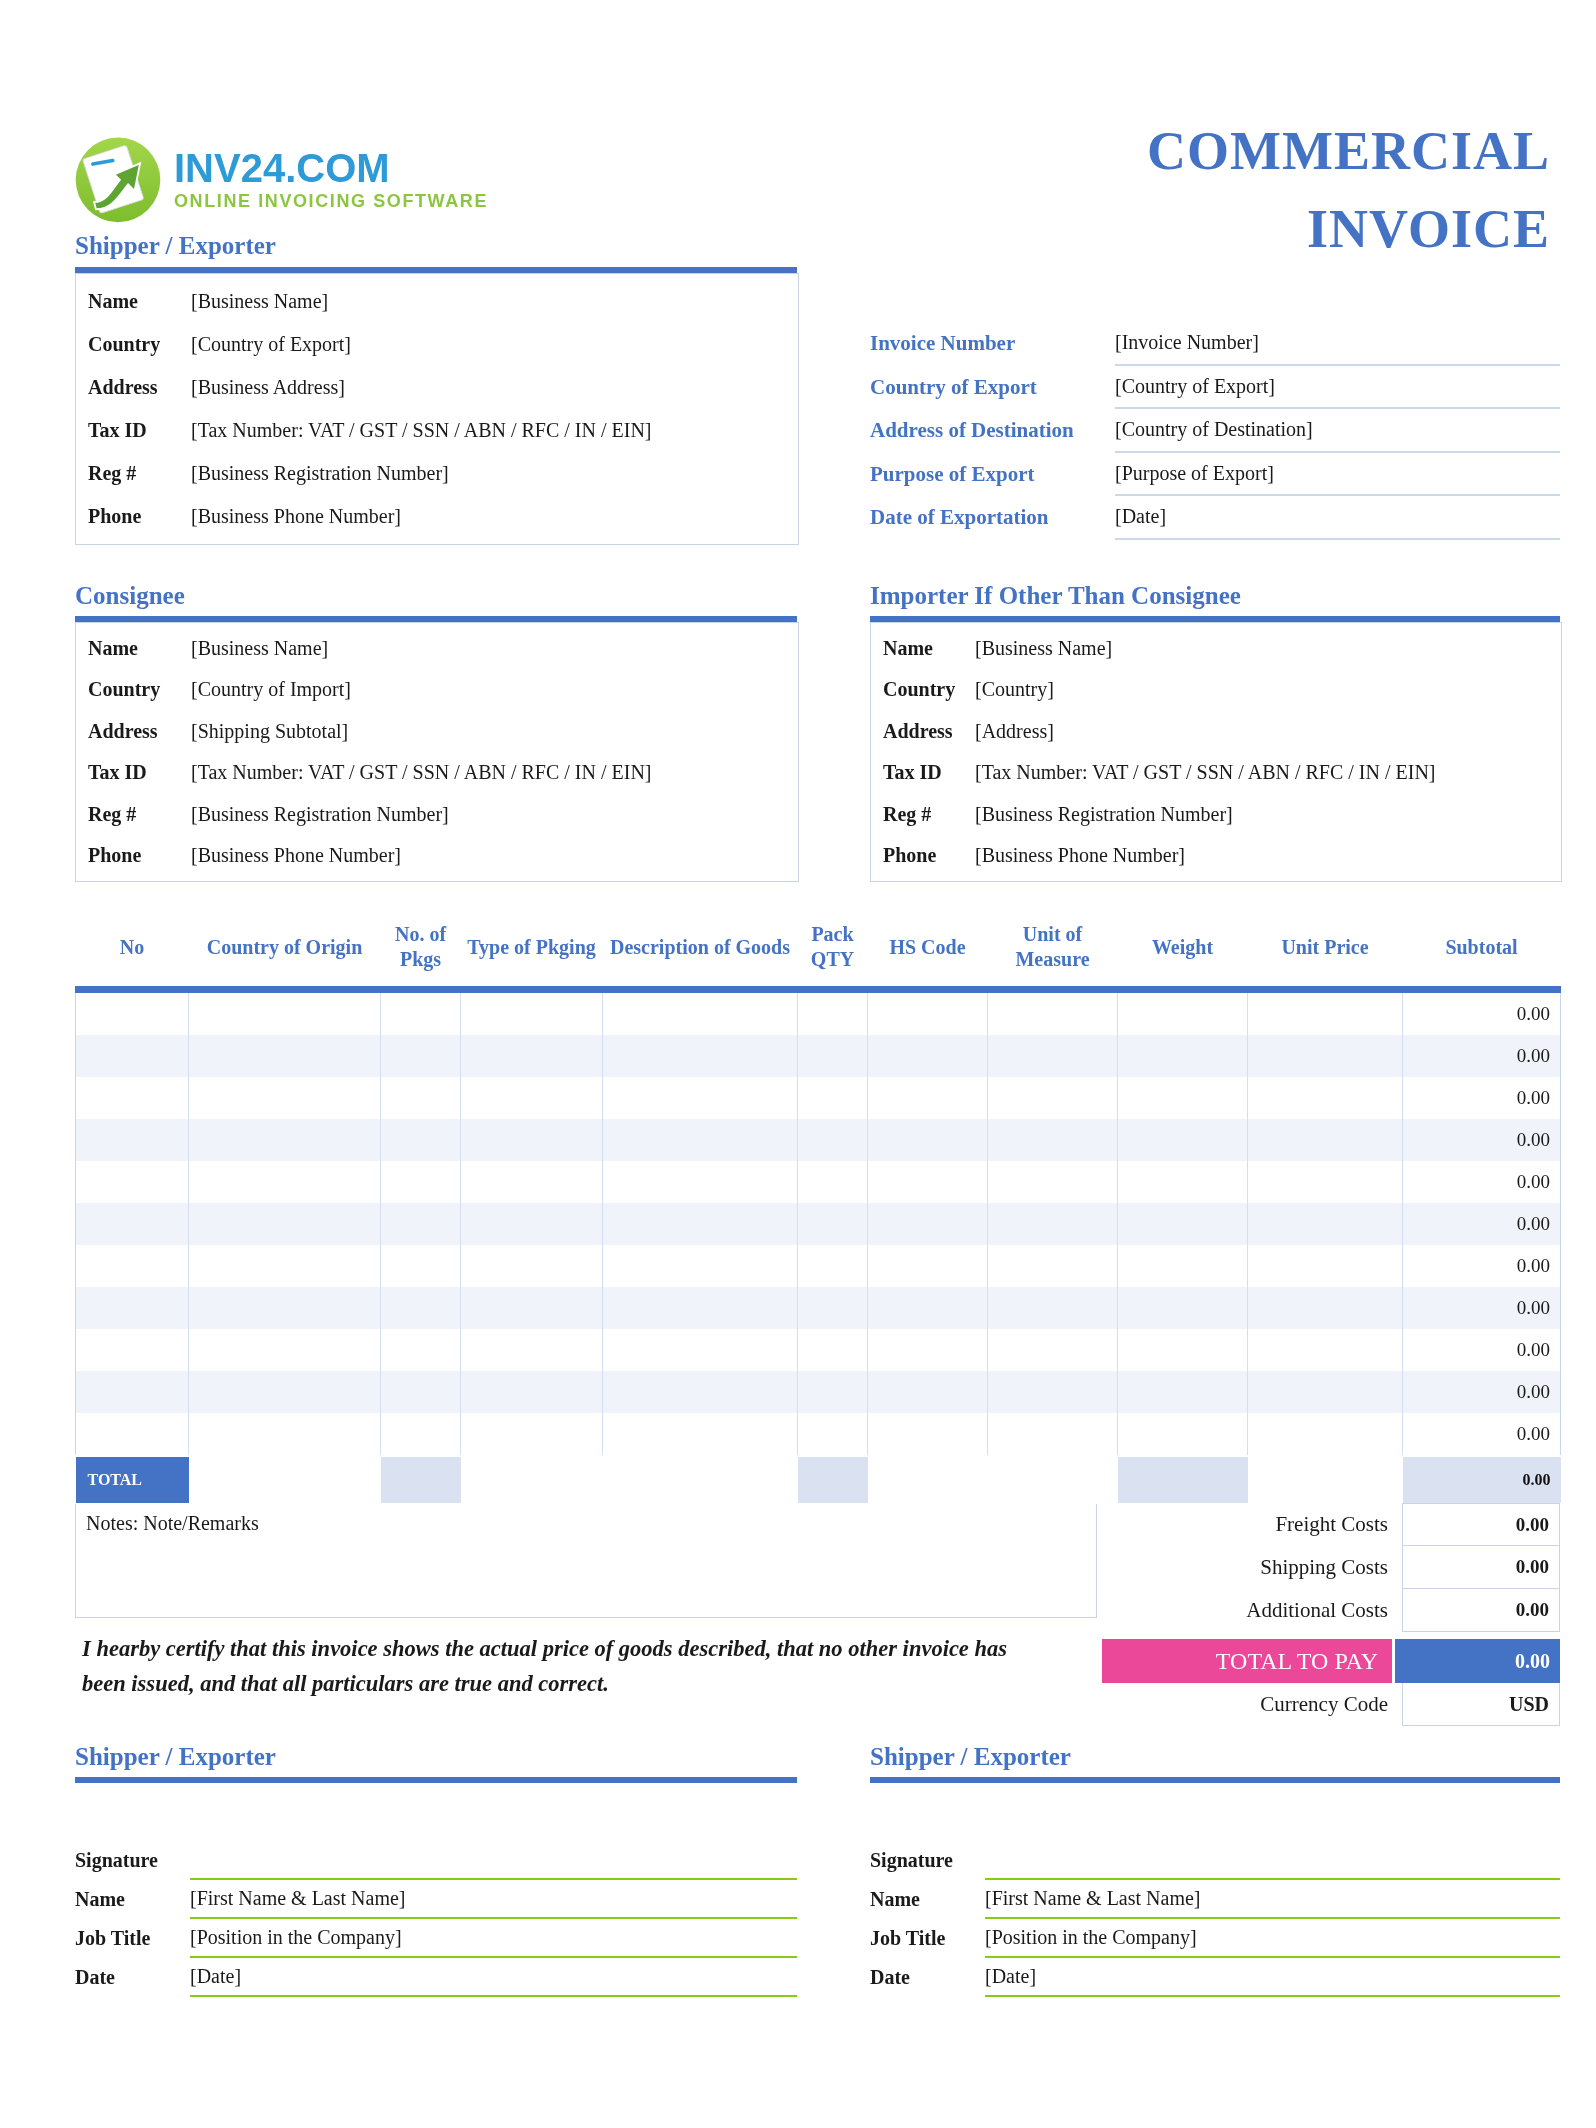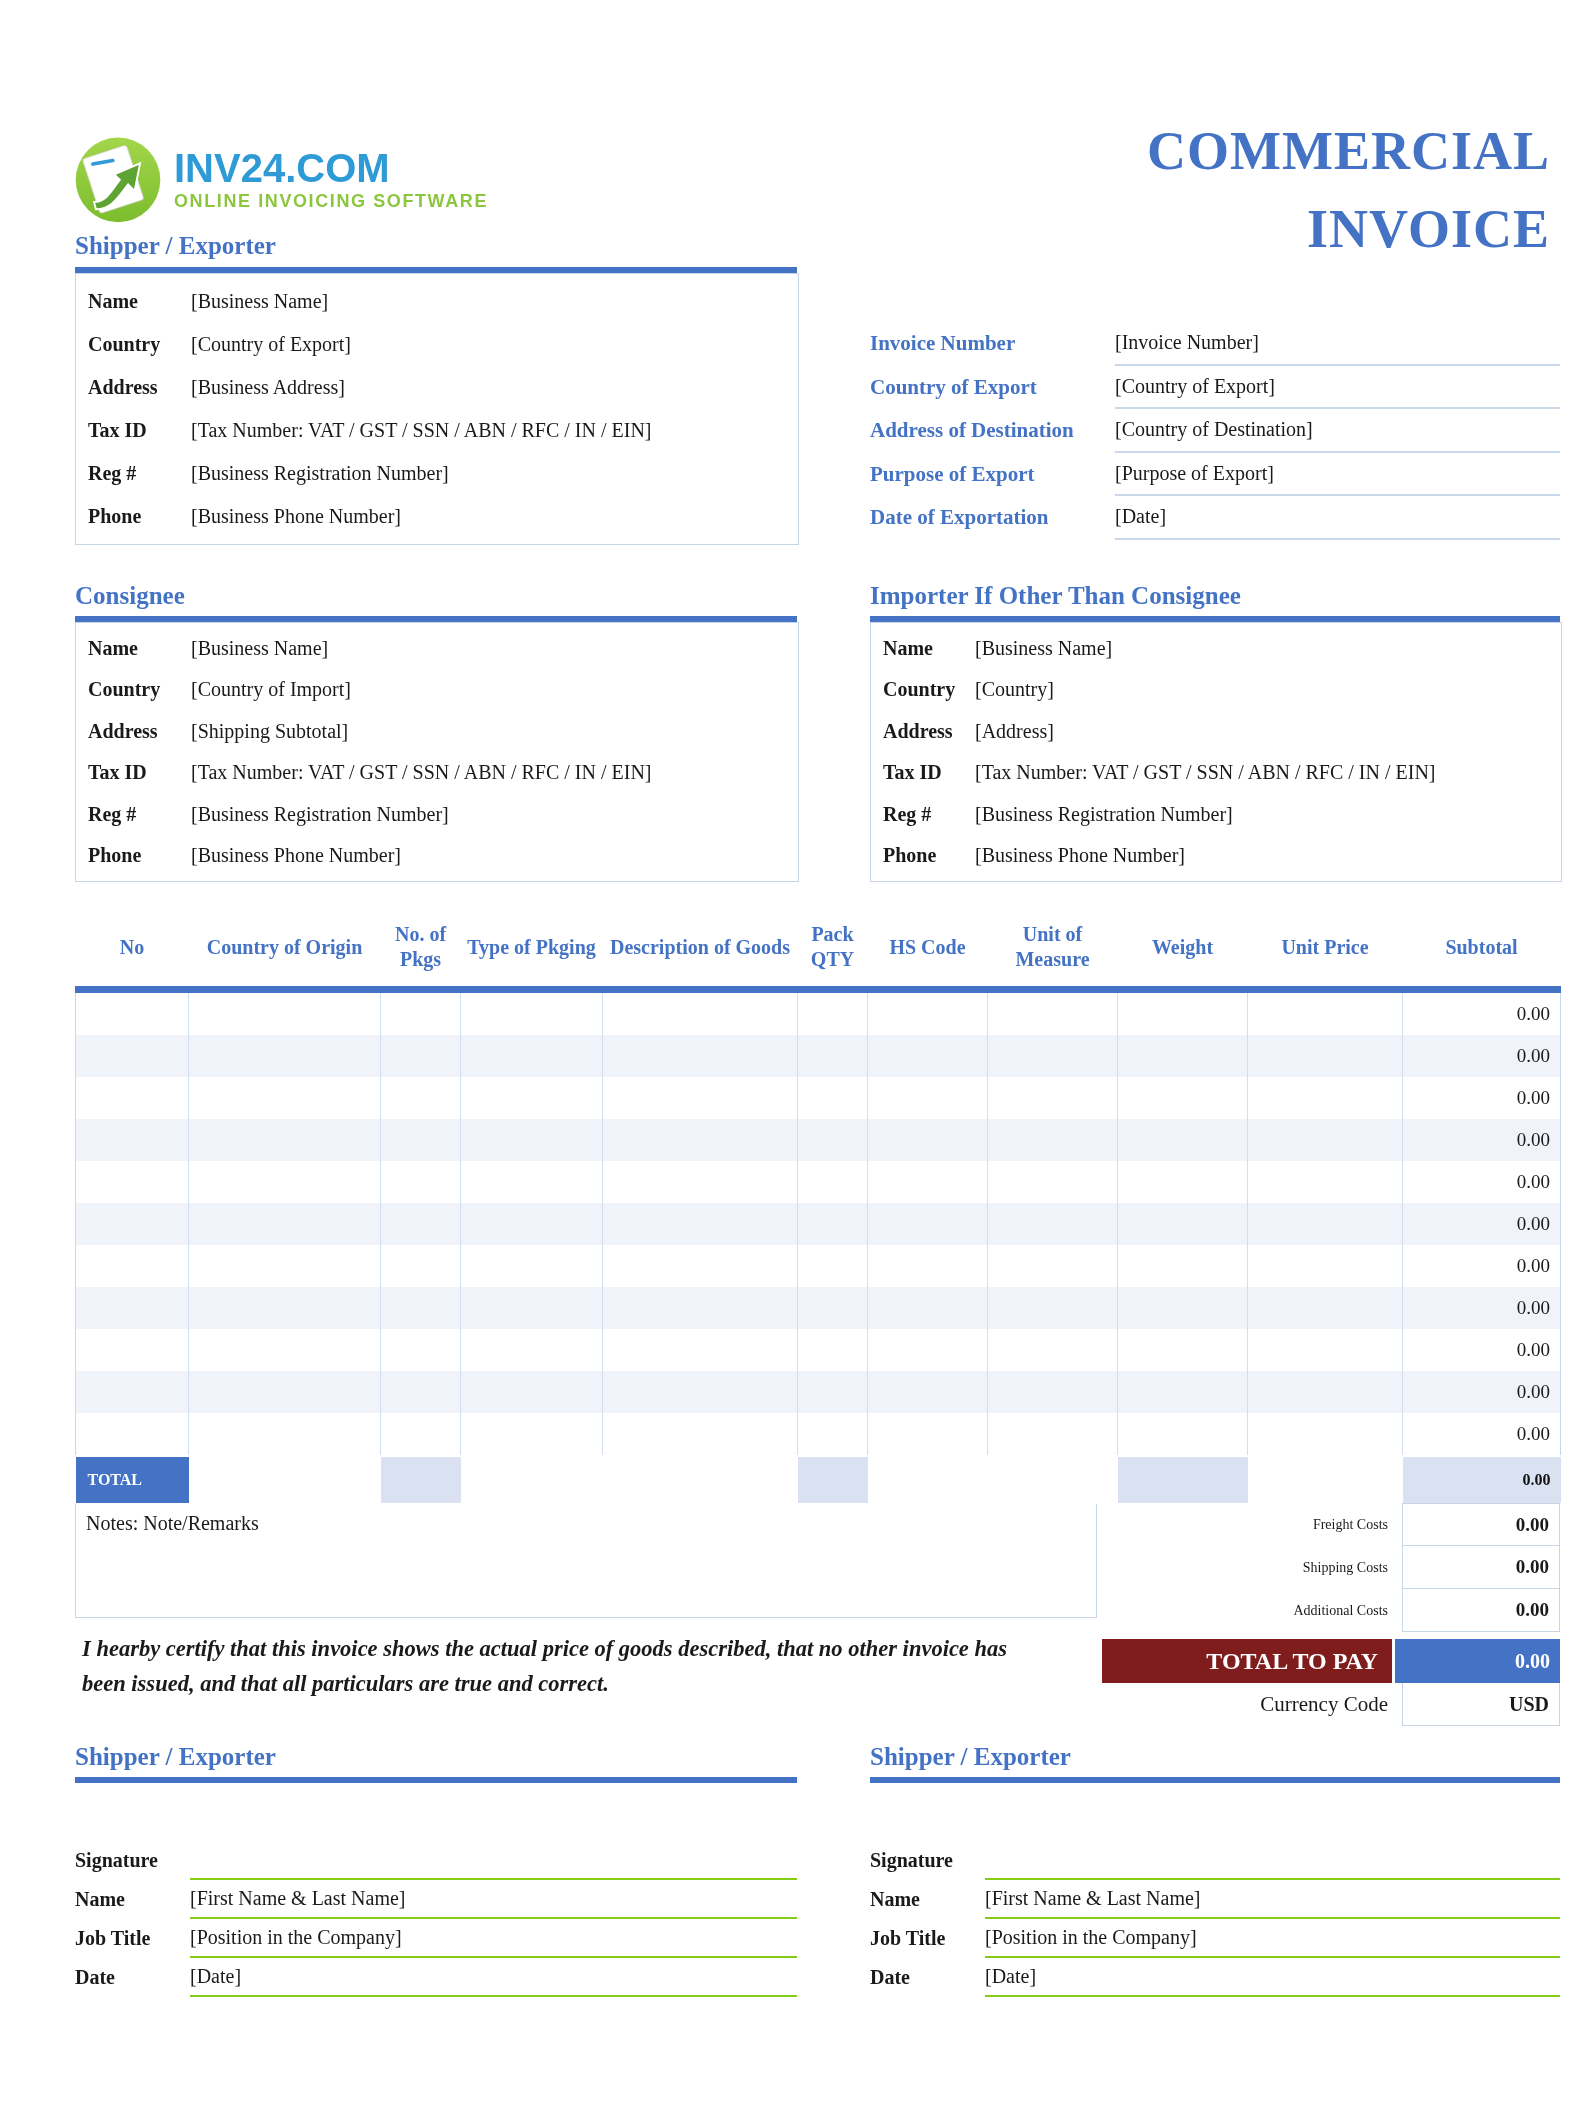--- a/index.html
+++ b/index.html
@@ -53,28 +53,28 @@
   .tot-shade{background:#dae2f2;}
   .tot-value{background:#dae2f2;text-align:right;padding-right:10px;
              font-weight:bold;color:#111;}
 
   
   .notes-box{border:1px solid #c9d4e6;border-top:none;font-size:20px;
              padding:8px 10px;box-sizing:border-box;background:#fff;}
 
   
   .sum-row{display:flex;height:43px;align-items:stretch;}
-  .sum-row .slbl{flex:1;font-size:14px;display:flex;align-items:center;
+  .sum-row .slbl{flex:1;font-size:21px;display:flex;align-items:center;
                  justify-content:flex-end;padding-right:14px;}
   .sum-row .sval{width:158px;flex:none;border:1px solid #c9d4e6;background:#fff;
                  font-size:19px;font-weight:bold;display:flex;align-items:center;
                  justify-content:flex-end;padding-right:10px;box-sizing:border-box;}
   .sum-row + .sum-row .sval{border-top:none;}
   .sum-total{display:flex;height:44px;}
-  .sum-total .tlbl{flex:1;background:#7f1d1d;color:#fff;font-weight:bold;
+  .sum-total .tlbl{flex:1;background:#ec4899;color:#fff;font-weight:normal;
                    font-size:24px;display:flex;align-items:center;
                    justify-content:flex-end;padding-right:14px;margin-right:3px;}
   .sum-total .tval{width:155px;flex:none;background:#4472c4;color:#fff;
                    font-weight:bold;font-size:20px;display:flex;align-items:center;
                    justify-content:flex-end;padding-right:10px;}
   .sum-currency{display:flex;height:43px;}
   .sum-currency .clbl{flex:1;font-size:21px;display:flex;align-items:center;
                       justify-content:flex-end;padding-right:14px;}
   .sum-currency .cval{width:158px;flex:none;border:1px solid #c9d4e6;border-top:none;
                       font-size:20px;font-weight:bold;display:flex;align-items:center;

